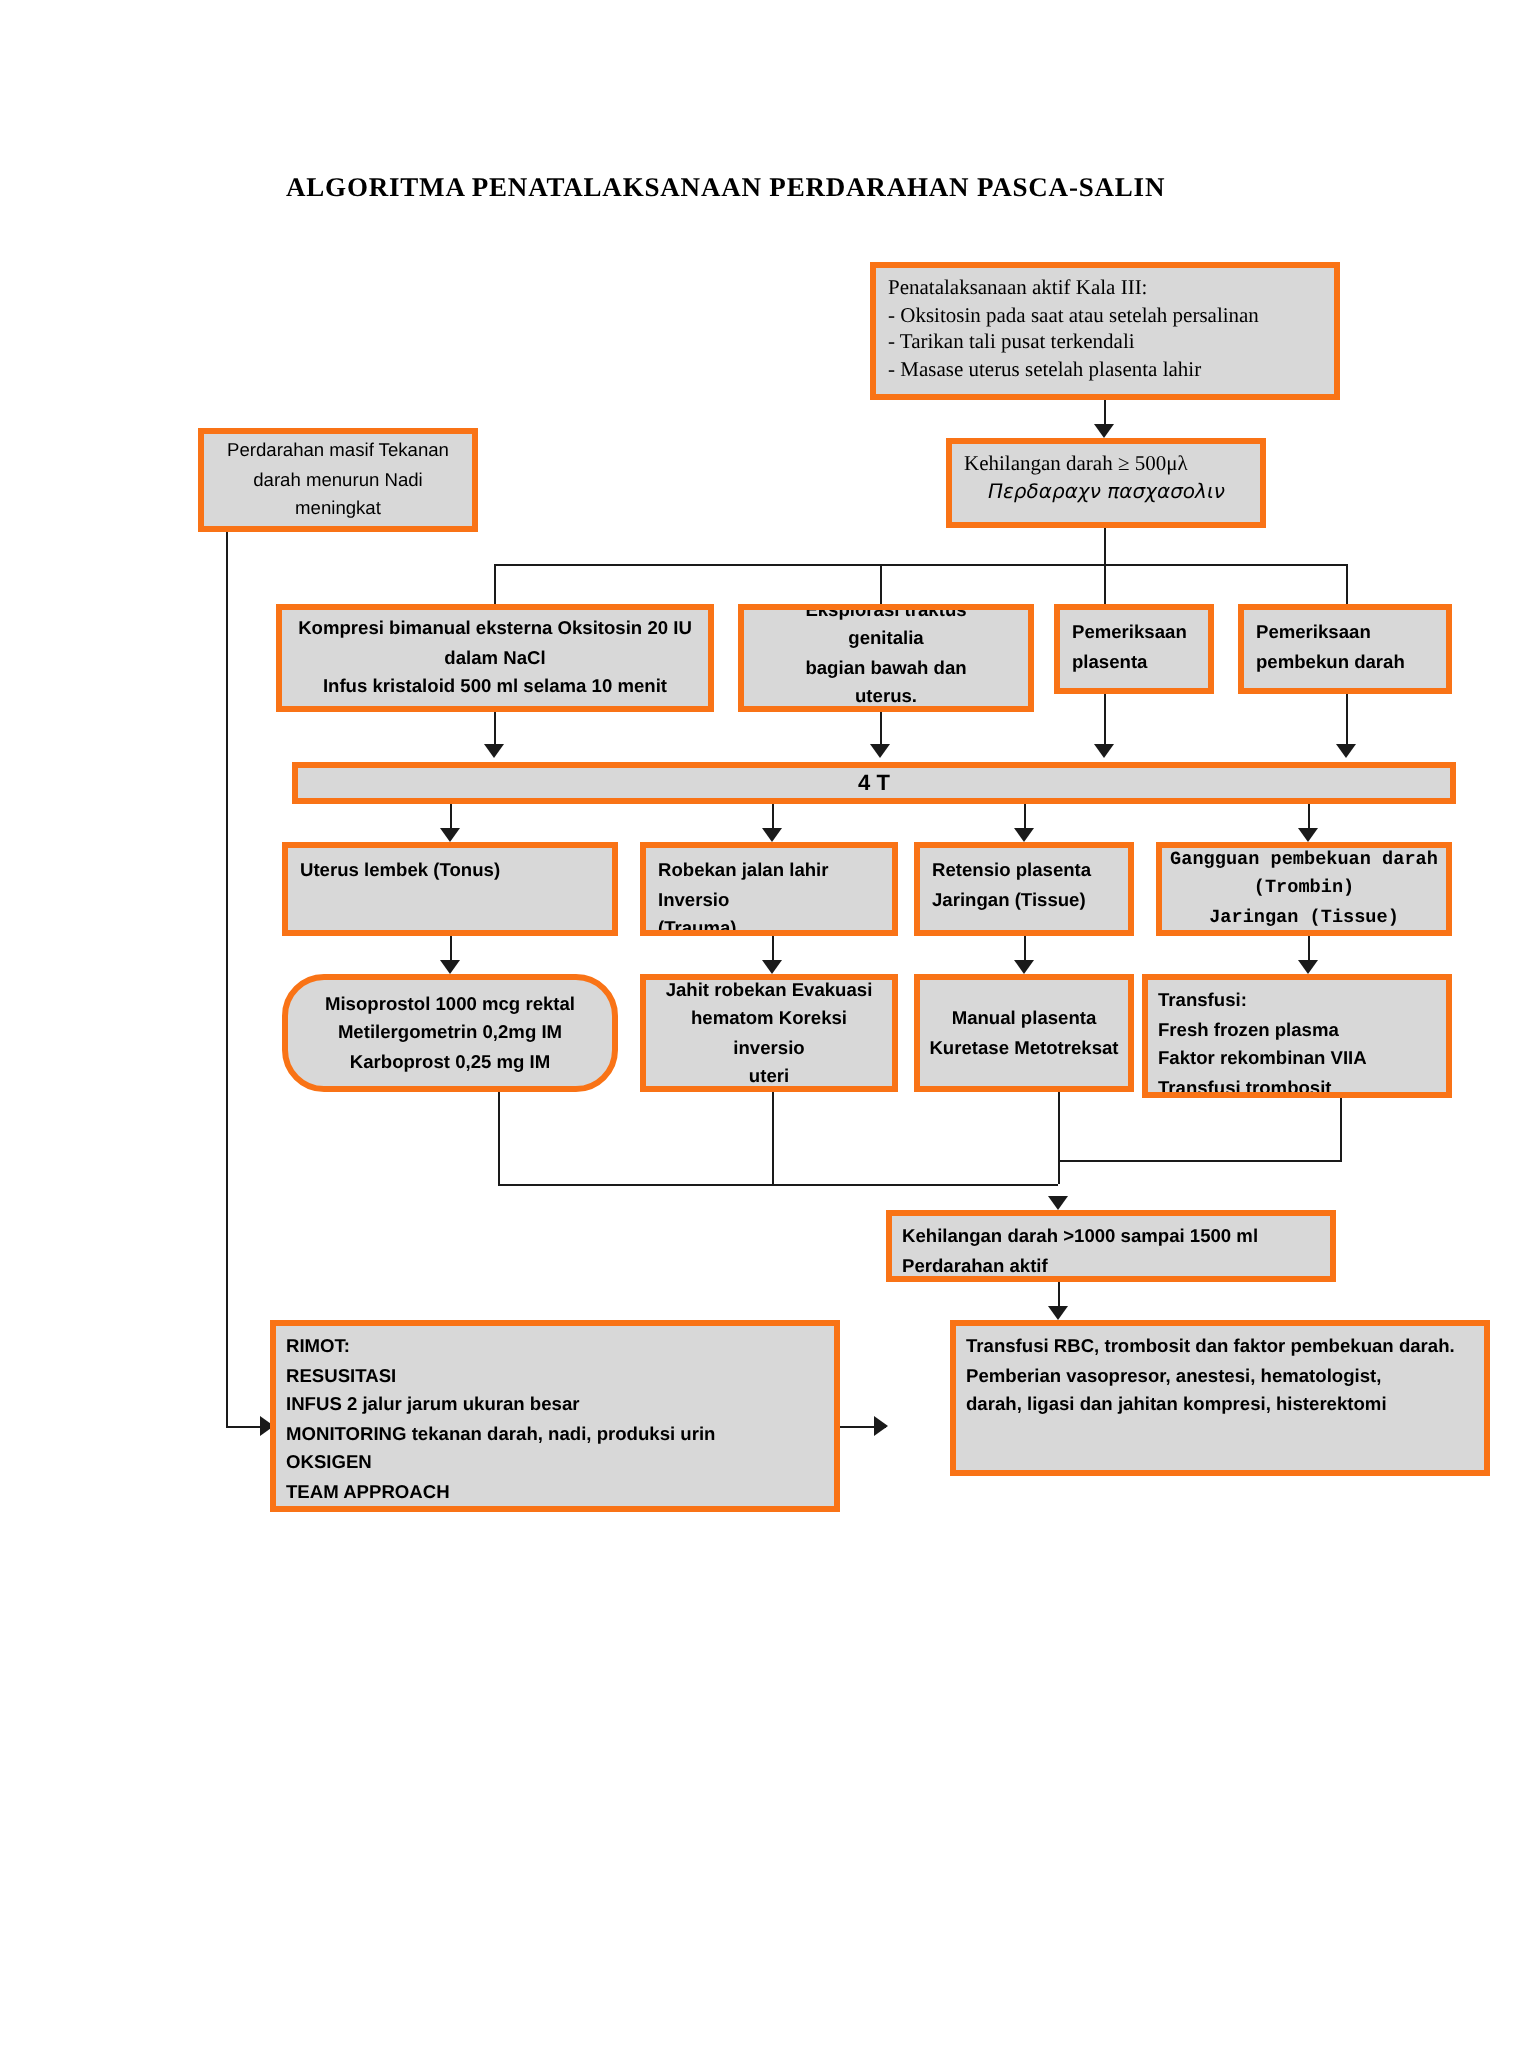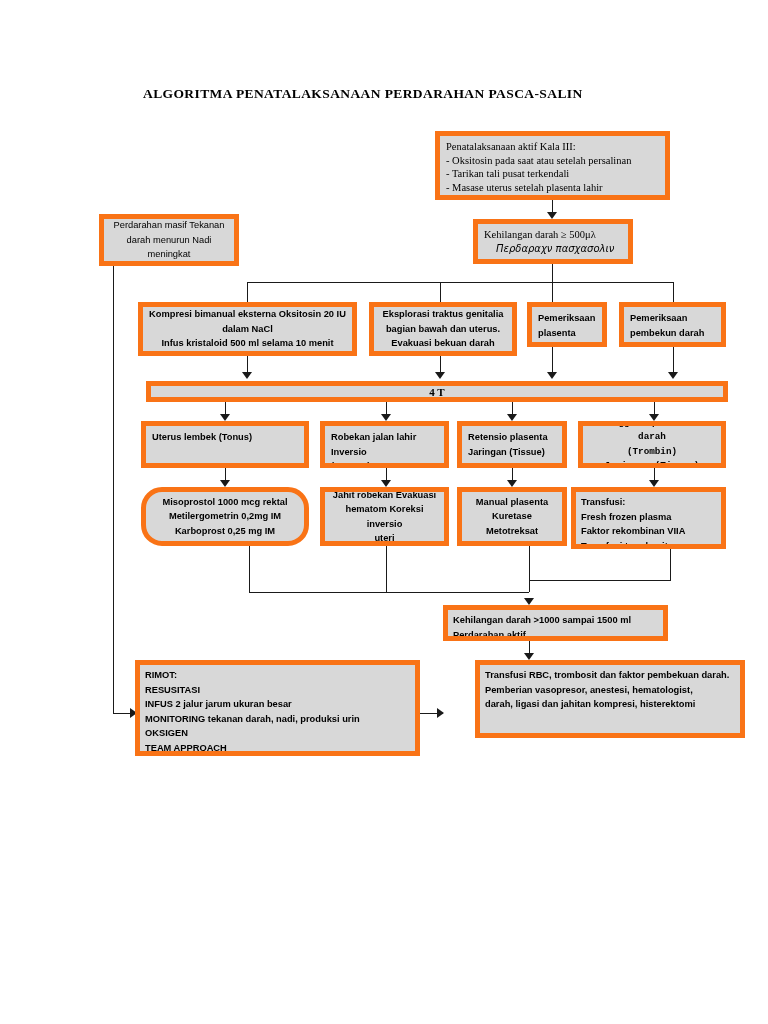--- a/index.html
+++ b/index.html
@@ -5,40 +5,40 @@
   html,body{margin:0;padding:0;background:#ffffff;}
   body{width:768px;height:1024px;position:relative;overflow:hidden;
        font-family:"Liberation Sans", sans-serif;color:#000;}
 
   #canvas{position:absolute;left:0;top:0;width:768px;height:1024px;}
 
   .ttl{position:absolute;font-family:"Liberation Serif", serif;
        font-weight:bold;font-size:13.5px;letter-spacing:.4px;white-space:nowrap;}
 
   
-  .bx{position:absolute;background:#d8d8d8;border:5px solid #f97316;
+  .bx{position:absolute;background:#d8d8d8;border:3px solid #f97316;
       box-sizing:border-box;overflow:hidden;}
   .bx .tx{display:block;}
 
   
   .serif{font-family:"Liberation Serif", serif;font-size:10.5px;line-height:13.5px;}
   .serif .tx{padding:0;}
 
   
   .sans{font-family:"Liberation Sans", sans-serif;font-size:9.3px;line-height:14.5px;
         font-weight:bold;}
 
   .pad{padding:4px 6px;}
   .ctr{text-align:center;}
   .lft{text-align:left;}
 
   .vmid{display:flex;flex-direction:column;justify-content:center;height:100%;}
 
-  .fourt{font-family:Liberation Serif, serif;font-weight:bold;font-size:11px;
-         display:flex;align-items:flex-start;justify-content:center;}
+  .fourt{font-family:Liberation Sans, sans-serif;font-weight:bold;font-size:11px;
+         display:flex;align-items:center;justify-content:center;}
 
   
   .ln{position:absolute;background:#1a1a1a;}
   .vl{width:1px;}
   .hl{height:1px;}
   .ar{position:absolute;width:0;height:0;border-left:5px solid transparent;
       border-right:5px solid transparent;border-top:7px solid #1a1a1a;}
   .arl{position:absolute;width:0;height:0;border-top:5px solid transparent;
        border-bottom:5px solid transparent;border-left:7px solid #1a1a1a;}
 </style>
@@ -90,21 +90,21 @@
 
   <div class="bx sans" style="left:138px;top:302px;width:219px;height:54px;">
     <div class="vmid ctr" style="padding:0 5px;">
       <span class="tx">Kompresi bimanual eksterna Oksitosin 20 IU</span>
       <span class="tx">dalam NaCl</span>
       <span class="tx">Infus kristaloid 500 ml selama 10 menit</span>
     </div>
   </div>
 
   <div class="bx sans" style="left:369px;top:302px;width:148px;height:54px;">
-    <div class="vmid ctr" style="padding:0 5px;">
+    <div class="vmid ctr" style="padding:0 22px;margin-top:12px;">
       <span class="tx">Eksplorasi traktus genitalia</span>
       <span class="tx">bagian bawah dan uterus.</span>
       <span class="tx">Evakuasi bekuan darah</span>
     </div>
   </div>
 
   <div class="bx sans" style="left:527px;top:302px;width:80px;height:45px;">
     <div class="pad lft">
       <span class="tx">Pemeriksaan</span>
       <span class="tx">plasenta</span>

